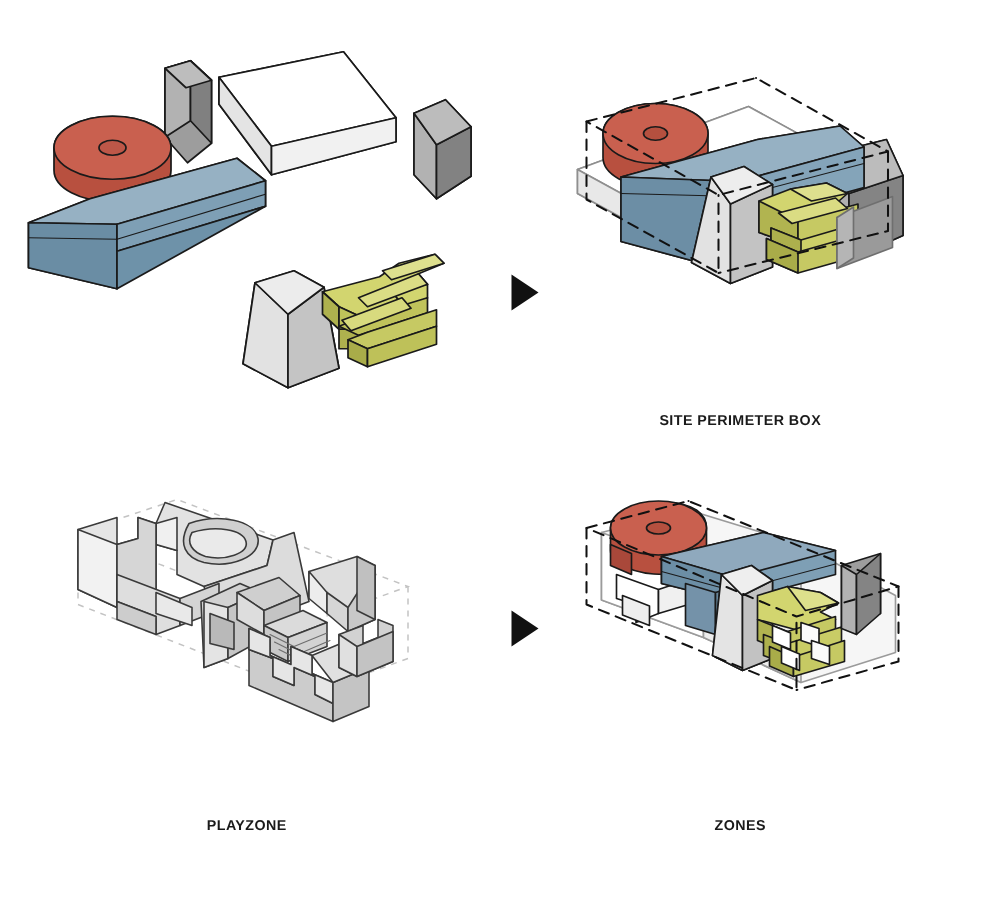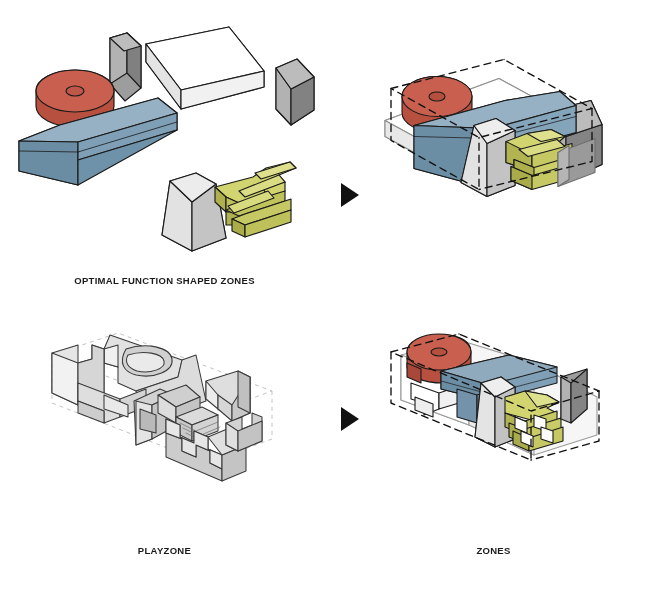--- a/index.html
+++ b/index.html
@@ -139,21 +139,20 @@
               <polygon points="232,214 245,220 245,232 232,226" fill="#a9ac49"></polygon>
               <polygon points="245,220 291,205 291,217 245,232" fill="#bec159"></polygon>
               <polygon points="255,168 290,157 296,163 261,174" fill="#dee08e"></polygon>
               <polygon points="239,186 279,170 285,177 245,192" fill="#dbdd85"></polygon>
               <polygon points="228,201 268,186 274,193 234,208" fill="#d8da7e"></polygon>
             </g>
 
           </g>
         </svg>
       </div>
-      <div class="panel-caption">OPTIMAL FUNCTION SHAPED ZONES</div>
     </div>
 
     <div class="panel">
       <div class="panel-canvas">
         <svg viewBox="0 0 329 265" preserveAspectRatio="xMidYMid meet">
           <g stroke="#1a1a1a" stroke-width="1.1" stroke-linejoin="round" stroke-linecap="round">
 
             <g>
               <polygon points="56,108 170,66 243,106 243,122 129,164 56,124" fill="#fdfdfd" stroke="#8f8f8f"></polygon>
               <polygon points="56,108 170,66 243,106 129,148" fill="#ffffff" stroke="#8f8f8f"></polygon>
@@ -209,20 +208,21 @@
             <g fill="none" stroke="#111111" stroke-width="1.35" stroke-dasharray="7 5">
               <polygon points="62,76 175,47 263,96 150,125"></polygon>
               <polyline points="62,76 62,128 150,177 150,125"></polyline>
               <polyline points="263,96 263,149 150,177"></polyline>
               <polyline points="175,47 175,47"></polyline>
             </g>
 
           </g>
         </svg>
       </div>
+      <div class="panel-caption">SITE PERIMETER BOX</div>
     </div>
 
     <div class="panel">
       <div class="panel-canvas">
         <svg viewBox="0 0 329 225" preserveAspectRatio="xMidYMid meet">
 
           <g fill="none" stroke="#c3c3c3" stroke-width="1" stroke-dasharray="4 4">
             <polygon points="52,50 118,28 272,86 206,110"></polygon>
             <polyline points="52,50 52,98 206,158 206,110"></polyline>
             <polyline points="272,86 272,134 206,158"></polyline>

